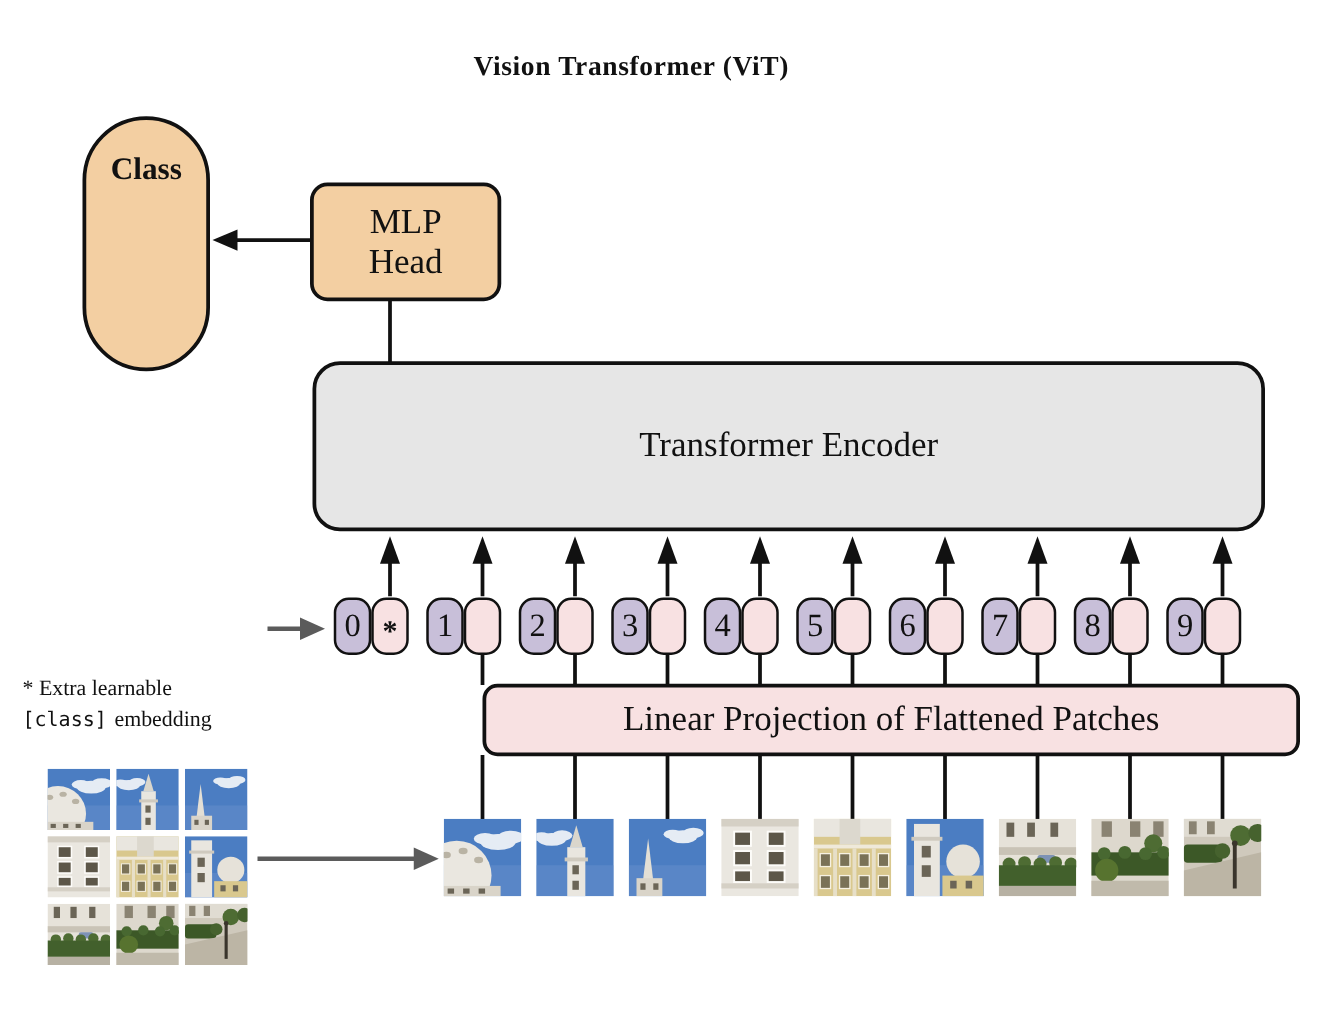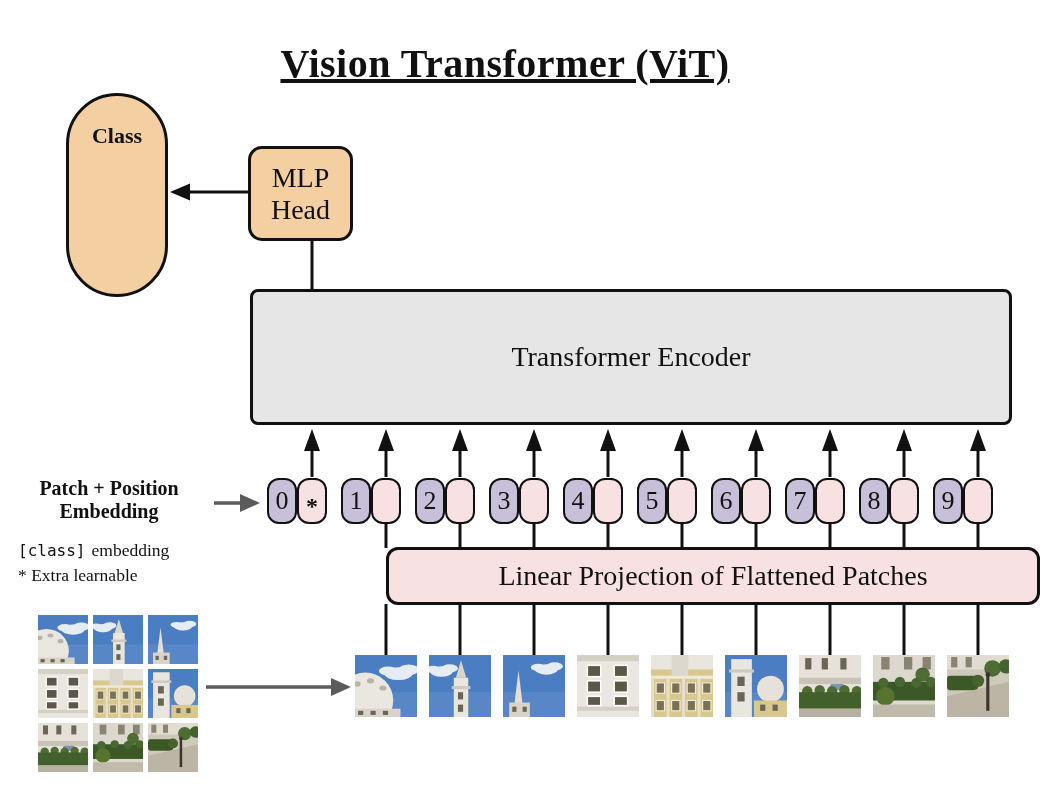--- a/index.html
+++ b/index.html
@@ -3,39 +3,39 @@
 <meta charset="utf-8">
 <style>
   html,body{margin:0;padding:0;background:#ffffff;}
   .canvas{
     position:relative;width:1055px;height:812px;background:#ffffff;overflow:hidden;
     font-family:"Liberation Serif","DejaVu Serif",serif;color:#111;
   }
   .connectors{position:absolute;left:0;top:0;width:1055px;height:812px;pointer-events:none;}
   .title{
     position:absolute;left:180px;top:40px;width:650px;text-align:center;
-    font-size:40px;font-weight:bold;letter-spacing:0.5px;text-decoration:underline;
+    font-size:22px;font-weight:bold;letter-spacing:0.5px;
   }
   .class-pill{
     position:absolute;left:66px;top:93px;width:102px;height:204px;
     background:var(--accent-orange);border:3px solid #111;border-radius:51px;
     box-sizing:border-box;text-align:center;padding-top:26px;
   }
-  .class-header{font-size:22px;font-weight:bold;line-height:28px;}
+  .class-header{font-size:25px;font-weight:bold;line-height:28px;}
   .class-items div{font-size:24px;line-height:27px;}
   .class-items div:last-child{line-height:36px;}
   .mlp-box{
-    position:absolute;left:248px;top:146px;width:105px;height:95px;box-sizing:border-box;
+    position:absolute;left:248px;top:146px;width:153px;height:95px;box-sizing:border-box;
     background:var(--accent-orange);border:3px solid #111;border-radius:14px;
     display:flex;align-items:center;justify-content:center;text-align:center;
     font-size:28px;line-height:32px;padding:4px 14px;
   }
   .encoder-box{
     position:absolute;left:250px;top:289px;width:762px;height:136px;box-sizing:border-box;
-    background:var(--encoder-gray);border:3px solid #111;border-radius:8px;
+    background:var(--encoder-gray);border:3px solid #111;border-radius:22px;
     display:flex;align-items:center;justify-content:center;font-size:28px;
   }
   .linear-box{
     position:absolute;left:358px;top:547px;width:654px;height:58px;box-sizing:border-box;
     background:var(--patch-pink);border:3px solid #111;border-radius:12px;
     display:flex;align-items:center;justify-content:center;font-size:28px;margin-left:28px;
   }
   .patch-pos-label{
     position:absolute;left:2px;top:477px;width:214px;text-align:center;
     font-size:20px;font-weight:bold;line-height:23px;
@@ -112,28 +112,24 @@
   <div class="class-pill">
     <div class="class-header">Class</div>
   </div>
 
   <div class="mlp-box">MLP Head</div>
 
   <div class="encoder-box">Transformer Encoder</div>
 
   <div class="linear-box">Linear Projection of Flattened Patches</div>
 
-  <div class="patch-pos-label">
-    <div>Patch + Position</div>
-    <div>Embedding</div>
-  </div>
 
   <div class="class-note">
+    <div>* Extra learnable</div>
     <div><span class="mono">[class]</span><span class="suffix">embedding</span></div>
-    <div>* Extra learnable</div>
   </div>
 
   <div id="tokens">
       <div class="pill purple" style="left: 267px; top: 478px;">0</div>
       <div class="pill pink" style="left: 297px; top: 478px;">
         <span class="mark">*</span>
       </div>
       <div class="pill purple" style="left: 341px; top: 478px;">1</div>
       <div class="pill pink" style="left: 371px; top: 478px;"></div>
       <div class="pill purple" style="left: 415px; top: 478px;">2</div>

